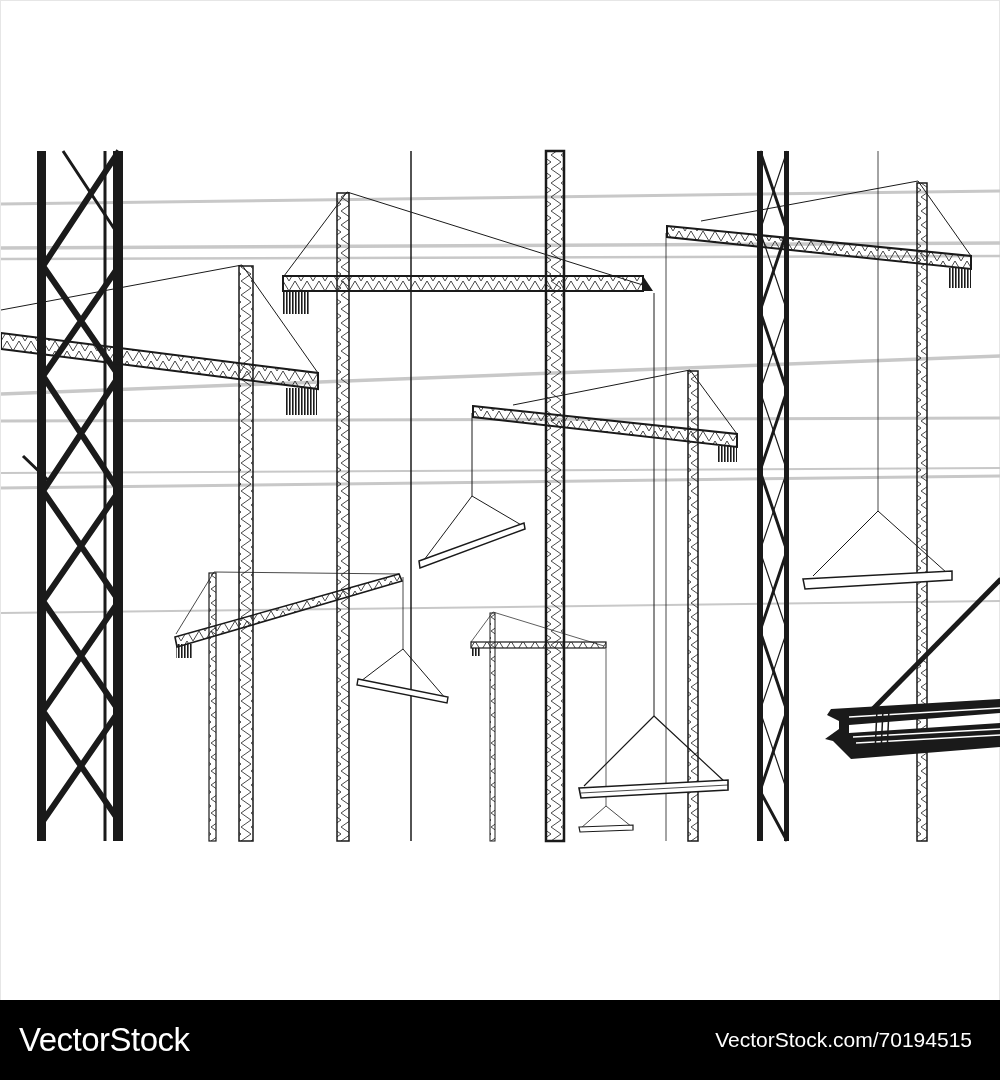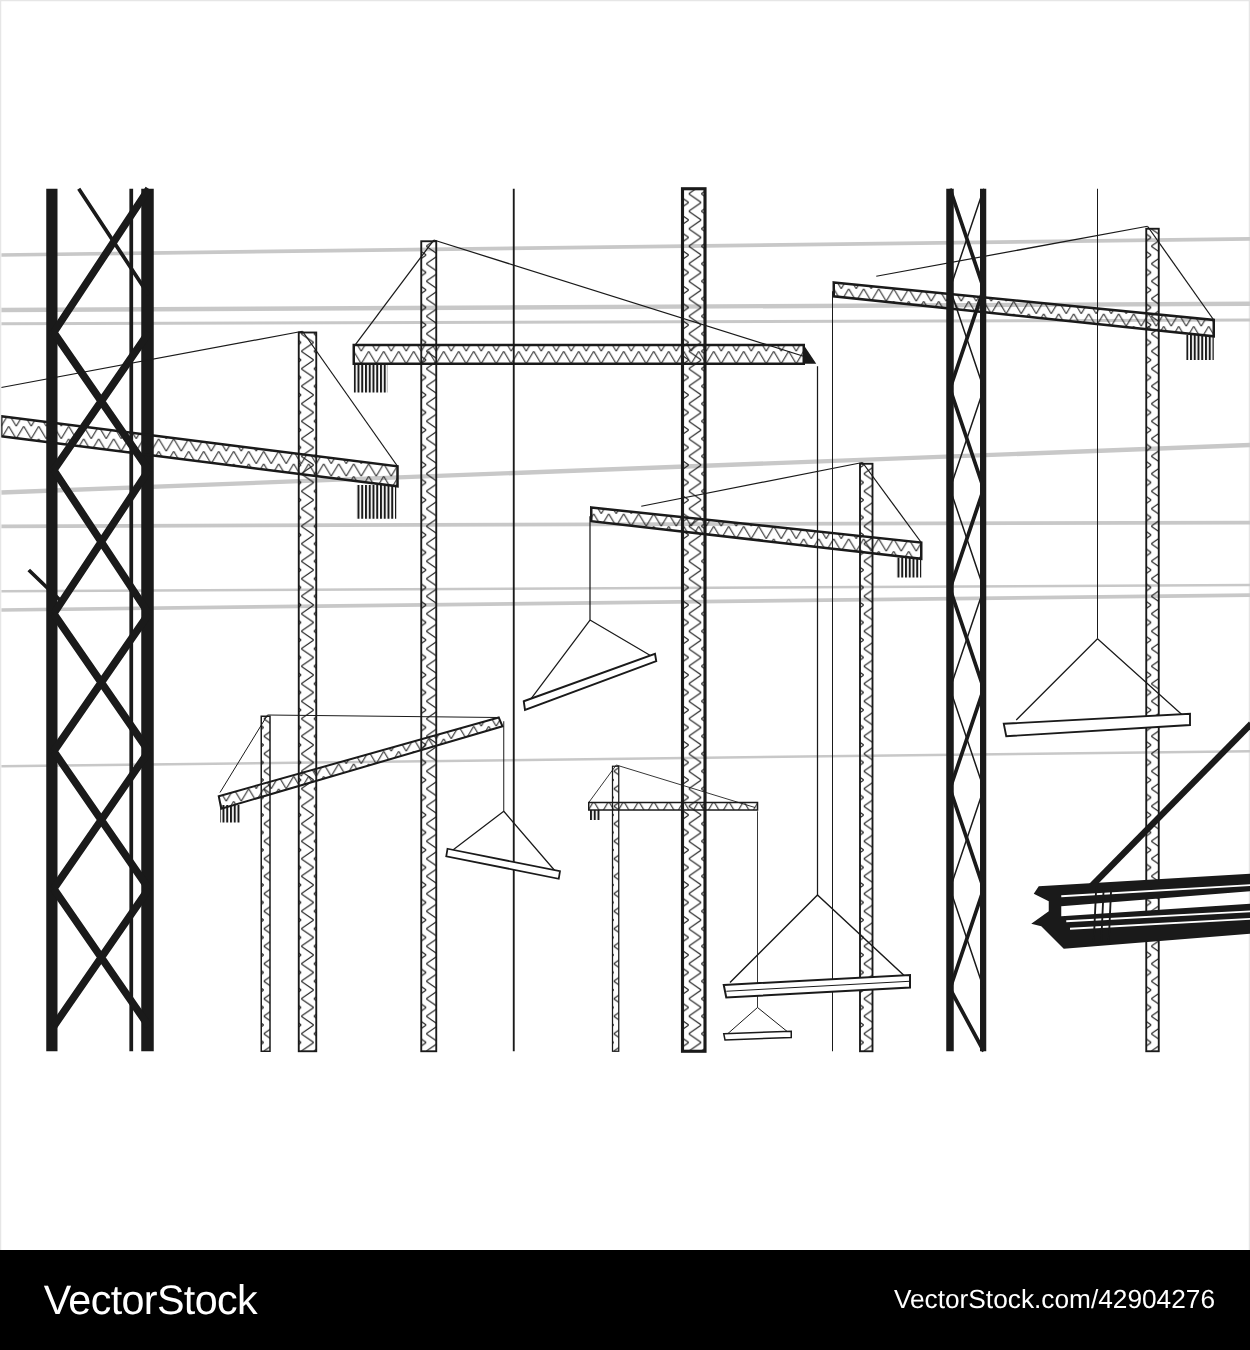--- a/index.html
+++ b/index.html
@@ -3,21 +3,21 @@
 <meta charset="utf-8">
 <style>
   html, body { margin: 0; padding: 0; background: #ffffff; }
   body { width: 1000px; height: 1080px; position: relative; overflow: hidden;
          font-family: "Liberation Sans", sans-serif; }
   .art { position: absolute; left: 0; top: 0; width: 1000px; height: 1000px; background: #ffffff;
          border-left: 1px solid #e6e6e6; border-right: 1px solid #e6e6e6; border-top: 1px solid #e6e6e6; box-sizing: border-box; }
   .art svg { position: absolute; left: 0; top: 0; }
   .footer { position: absolute; left: 0; top: 1000px; width: 1000px; height: 80px; background: #000000;
             display: flex; align-items: center; justify-content: space-between; box-sizing: border-box;
-            padding: 0 28px 0 35px; }
+            padding: 0 28px 0 19px; }
   .brand { color: #ffffff; font-size: 33px; letter-spacing: -0.5px; font-family: "Liberation Sans", sans-serif; }
   .stockid { color: #ffffff; font-size: 21px; letter-spacing: 0px; font-family: "Liberation Sans", sans-serif; }
 </style>
 </head>
 <body>
 
 <div class="art">
   <svg width="1000" height="1000" viewBox="0 0 1000 1000">
     <defs>
       <pattern id="truss" width="12" height="10" patternUnits="userSpaceOnUse">
@@ -134,14 +134,14 @@
       <line x1="1000" y1="578" x2="872" y2="708" stroke="#1a1a1a" stroke-width="5"></line>
       <polygon points="830,708 1000,698 1000,712 848,724 848,732 1000,722 1000,746 850,758 832,740 824,738 838,728 838,720 826,714" fill="#1a1a1a"></polygon>
       <path d="M848 716 L1000 707 M852 736 L1000 728 M855 742 L1000 734" stroke="#ffffff" stroke-width="1.5" fill="none"></path>
       <path d="M876 708 L874 752 M882 708 L880 752 M888 708 L886 752" stroke="#1a1a1a" stroke-width="1.5"></path>
     </g>
   </svg>
 </div>
 
 <div class="footer">
   <span class="brand">VectorStock</span>
-  <span class="stockid">VectorStock.com/42904276</span>
+  <span class="stockid">VectorStock.com/70194515</span>
 </div>
 
 </body></html>

